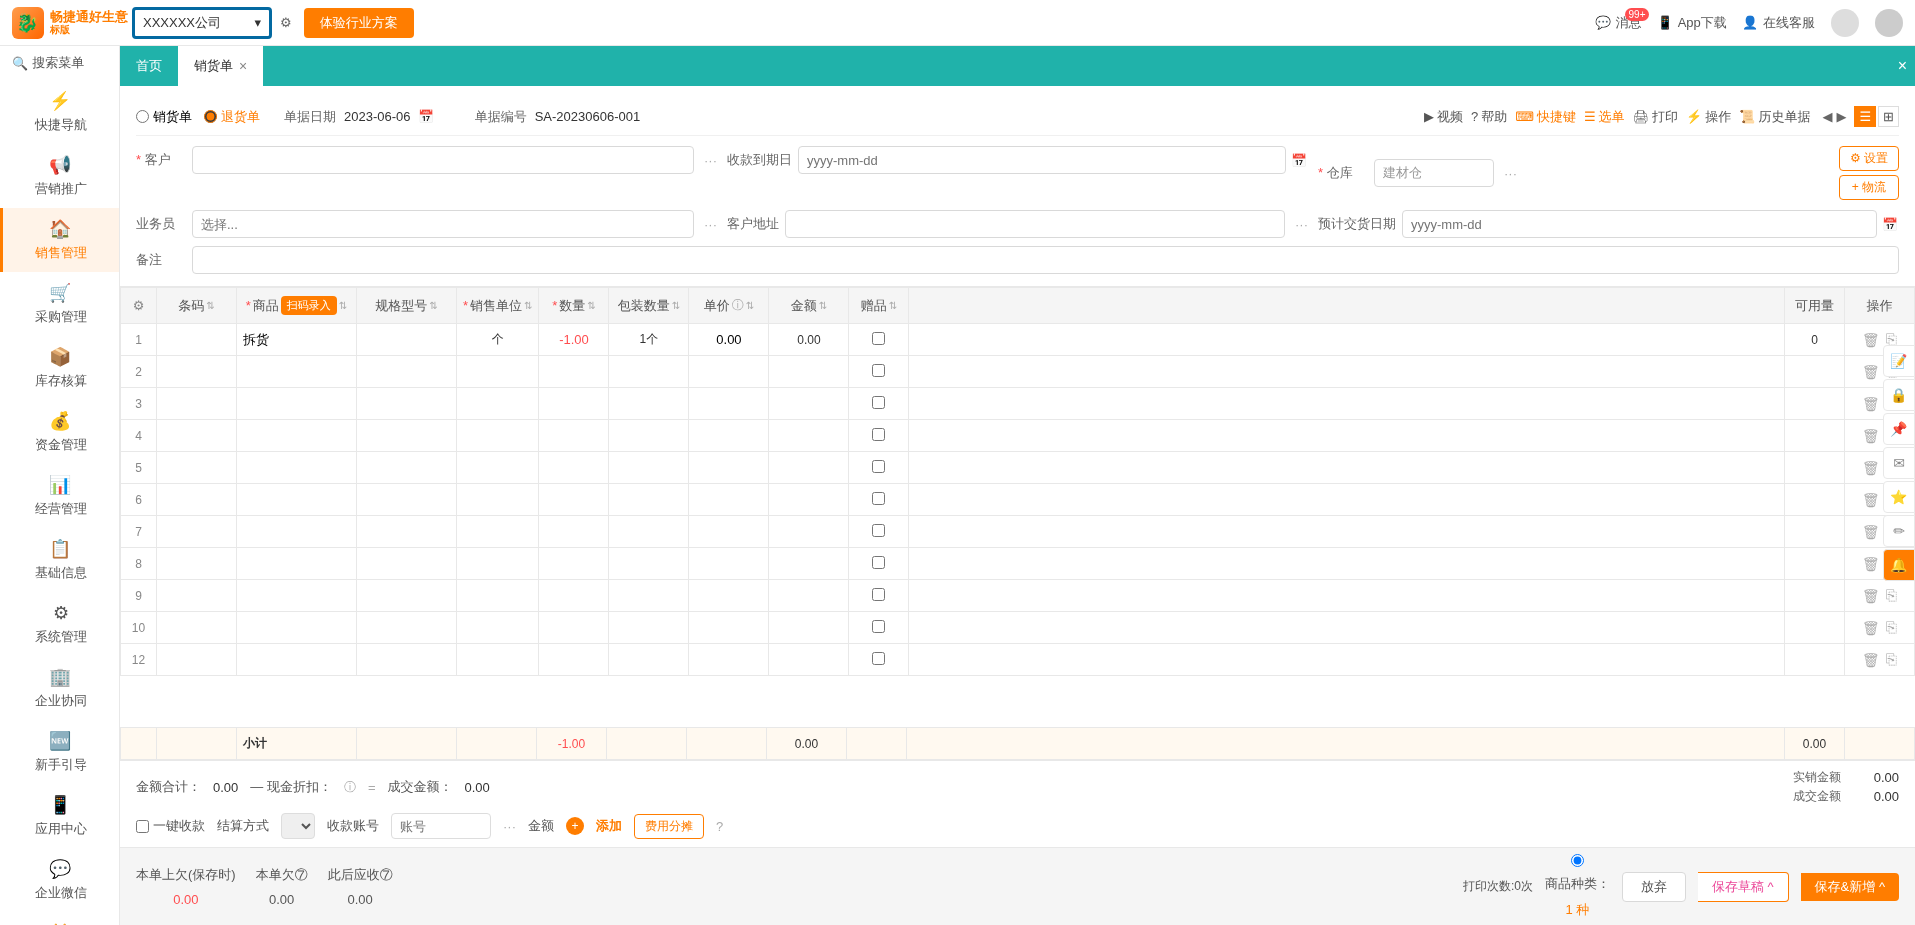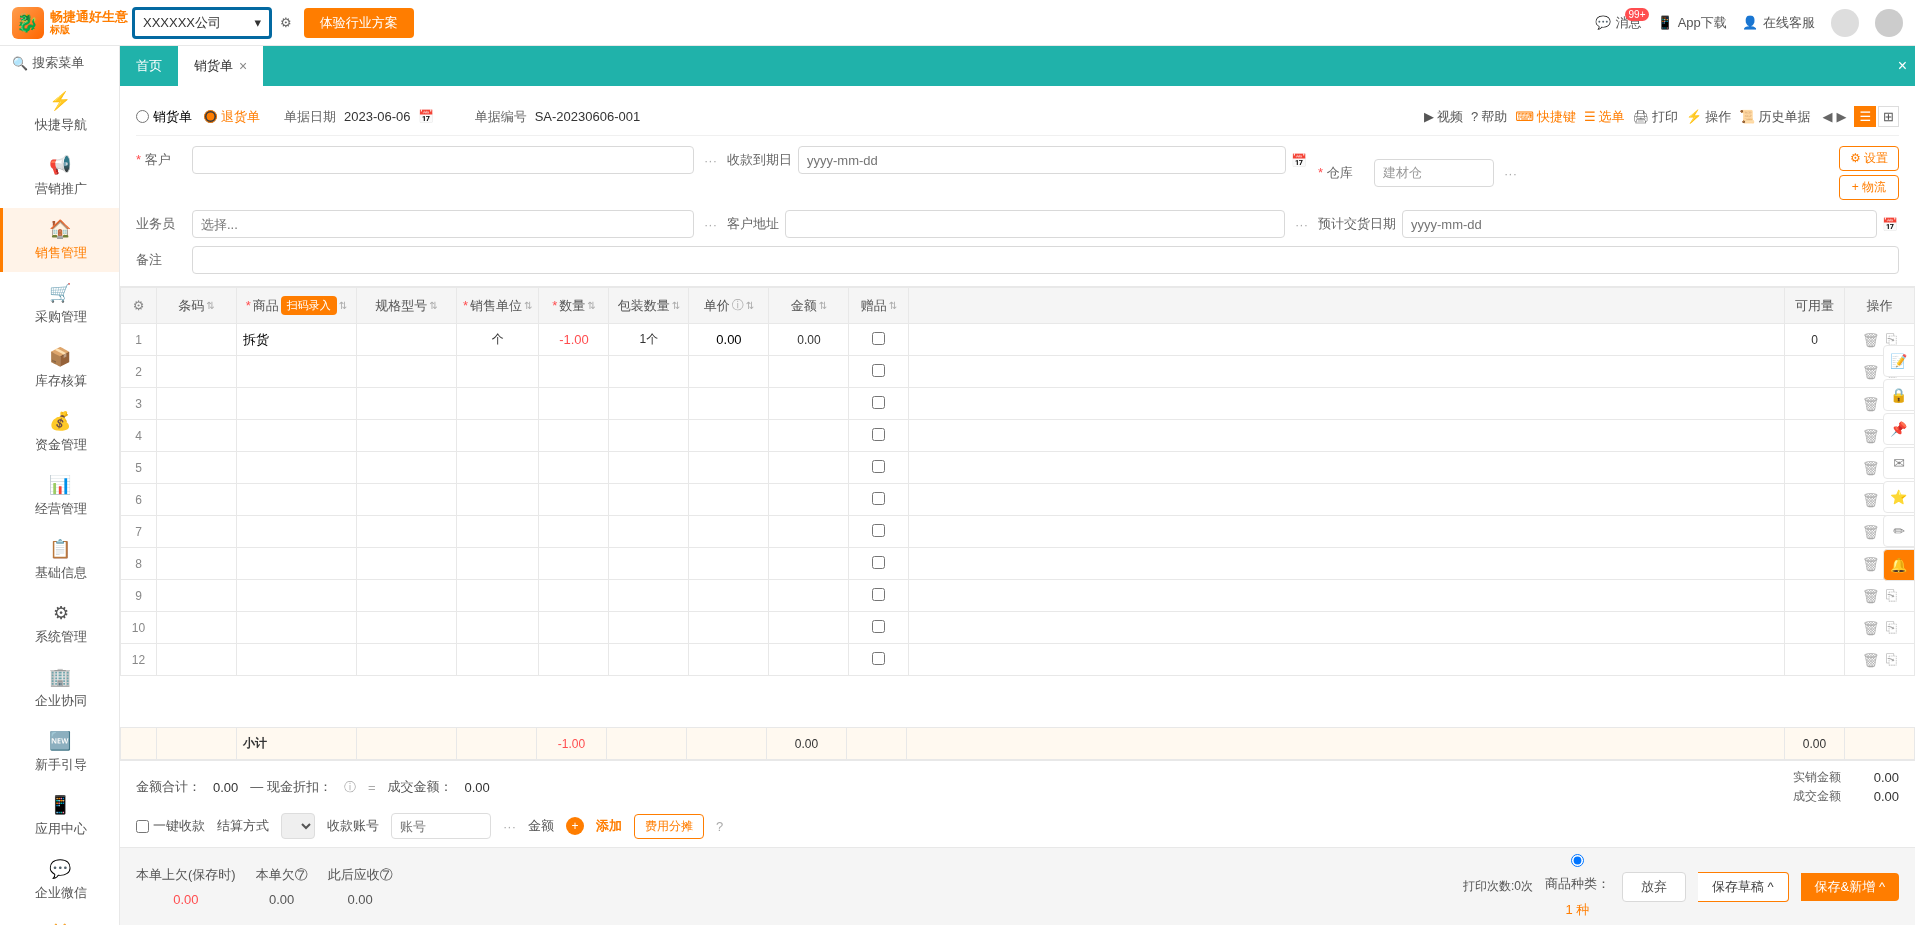--- a/index.html
+++ b/index.html
@@ -104,21 +104,21 @@
     .summary-row2 { display: flex; align-items: center; gap: 12px; }
     .checkbox-label { display: flex; align-items: center; gap: 4px; color: #555; cursor: pointer; }
     .fee-btn { border: 1px solid #ff7d00; color: #ff7d00; background: #fff; border-radius: 4px; padding: 3px 10px; cursor: pointer; font-size: 12px; }
     .help-icon { color: #aaa; cursor: pointer; }
 
     
     .status-bar { background: #f5f5f5; border-top: 1px solid #e8e8e8; padding: 6px 16px; display: flex; align-items: center; gap: 20px; flex-shrink: 0; }
     .status-item { display: flex; align-items: center; gap: 8px; color: #555; font-size: 12px; flex-direction: column; }
     .status-actions { margin-left: auto; display: flex; align-items: center; gap: 12px; }
     .btn-discard { border: 1px solid #d9d9d9; background: #fff; color: #555; border-radius: 4px; padding: 5px 18px; cursor: pointer; }
-    .btn-draft { border: 1px solid #ff7d00; background: #fff; color: #404040; border-radius: 4px; padding: 5px 14px; cursor: pointer; display: flex; align-items: center; gap: 4px; }
+    .btn-draft { border: 1px solid #ff7d00; background: #fff; color: #ec4899; border-radius: 4px; padding: 5px 14px; cursor: pointer; display: flex; align-items: center; gap: 4px; }
     .btn-save-new { background: #ff7d00; color: #fff; border: none; border-radius: 4px; padding: 5px 14px; cursor: pointer; display: flex; align-items: center; gap: 4px; }
     .btn-group { display: flex; align-items: center; }
     .btn-group > button { border-radius: 0; }
     .btn-group > button:first-child { border-radius: 4px 0 0 4px; }
     .btn-group > button:last-child { border-radius: 0 4px 4px 0; border-left: none; }
 
     
     .right-float { position: fixed; right: 0; top: 50%; transform: translateY(-50%); display: flex; flex-direction: column; gap: 2px; z-index: 100; }
     .right-float-item { width: 32px; height: 32px; background: #fff; border: 1px solid #e8e8e8; display: flex; align-items: center; justify-content: center; cursor: pointer; color: #888; font-size: 14px; border-radius: 4px 0 0 4px; }
     .right-float-item.active { background: #ff7d00; color: #fff; }

